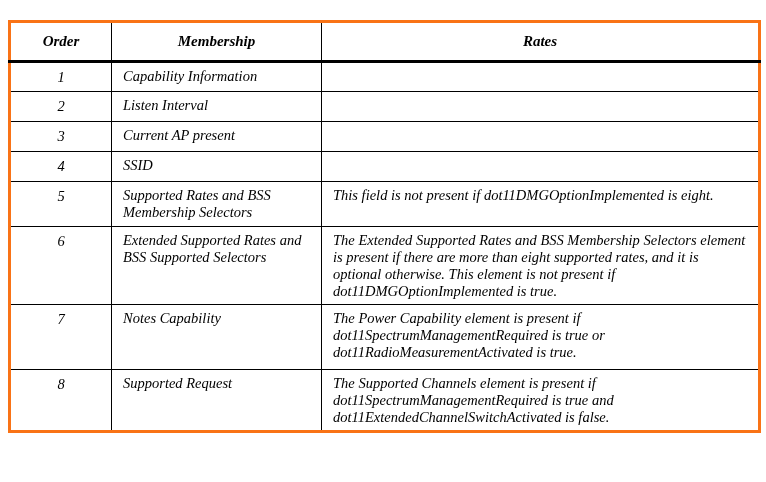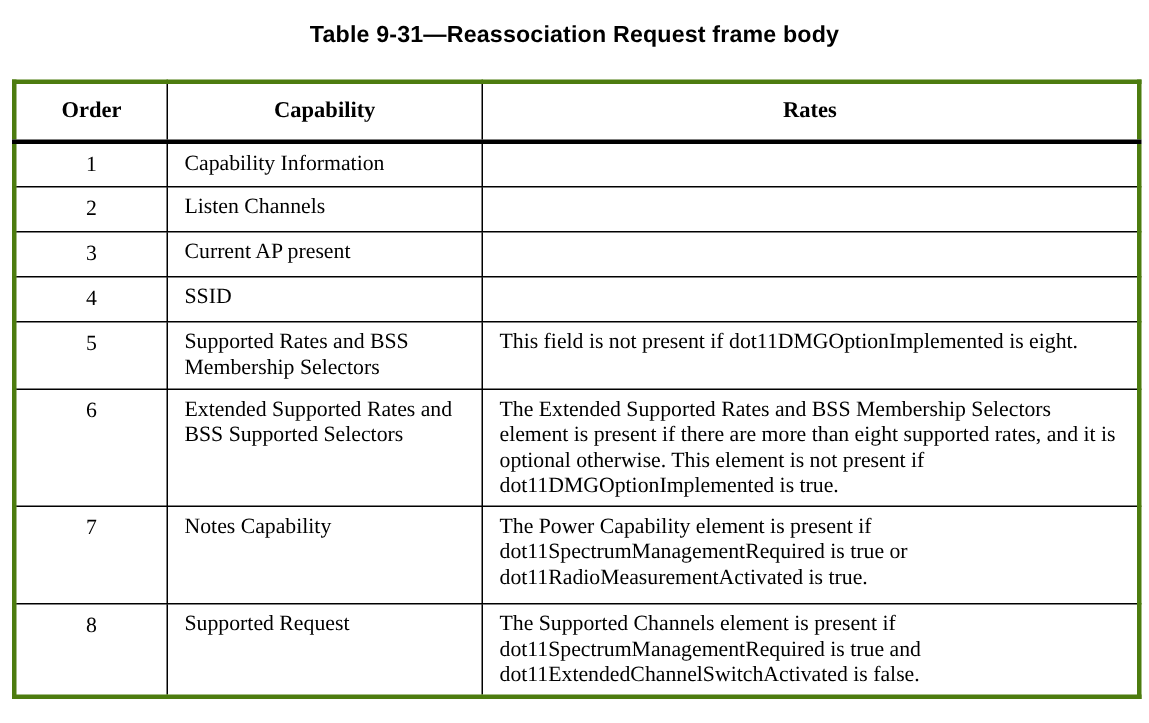--- a/index.html
+++ b/index.html
@@ -20,21 +20,22 @@
     font-family: "Liberation Sans", sans-serif;
     font-weight: bold;
     font-size: 15.5px;
     letter-spacing: 0.1px;
   }
   table.frame-body {
     border-collapse: collapse;
     table-layout: fixed;
     margin: 20px 8px 0 8px;
     width: 750px;
-    border: 3px solid #4d7c0f;
+    border: 3px solid #f97316;
+    font-style: italic;
   }
   col.c-order { width: 102px; }
   col.c-info  { width: 210px; }
   col.c-notes { width: 438px; }
 
   th, td {
     border: 1px solid #000000;
     font-size: 14.5px;
     overflow: hidden;
   }
@@ -64,44 +65,43 @@
   tbody tr:nth-child(5) { height: 45px; }
   tbody tr:nth-child(6) { height: 77px; }
   tbody tr:nth-child(7) { height: 65px; }
   tbody tr:nth-child(8) { height: 55px; }
 </style>
 </head>
 <body>
 
 <div class="page">
 
-  <div class="caption">Table 9-31—Reassociation Request frame body</div>
 
   <table class="frame-body">
     <colgroup>
       <col class="c-order">
       <col class="c-info">
       <col class="c-notes">
     </colgroup>
     <thead>
       <tr>
         <th>Order</th>
-        <th>Capability</th>
+        <th>Membership</th>
         <th>Rates</th>
       </tr>
     </thead>
     <tbody>
       <tr>
         <td class="order">1</td>
         <td class="info">Capability Information</td>
         <td class="notes"></td>
       </tr>
       <tr>
         <td class="order">2</td>
-        <td class="info">Listen Channels</td>
+        <td class="info">Listen Interval</td>
         <td class="notes"></td>
       </tr>
       <tr>
         <td class="order">3</td>
         <td class="info">Current AP present</td>
         <td class="notes"></td>
       </tr>
       <tr>
         <td class="order">4</td>
         <td class="info">SSID</td>

